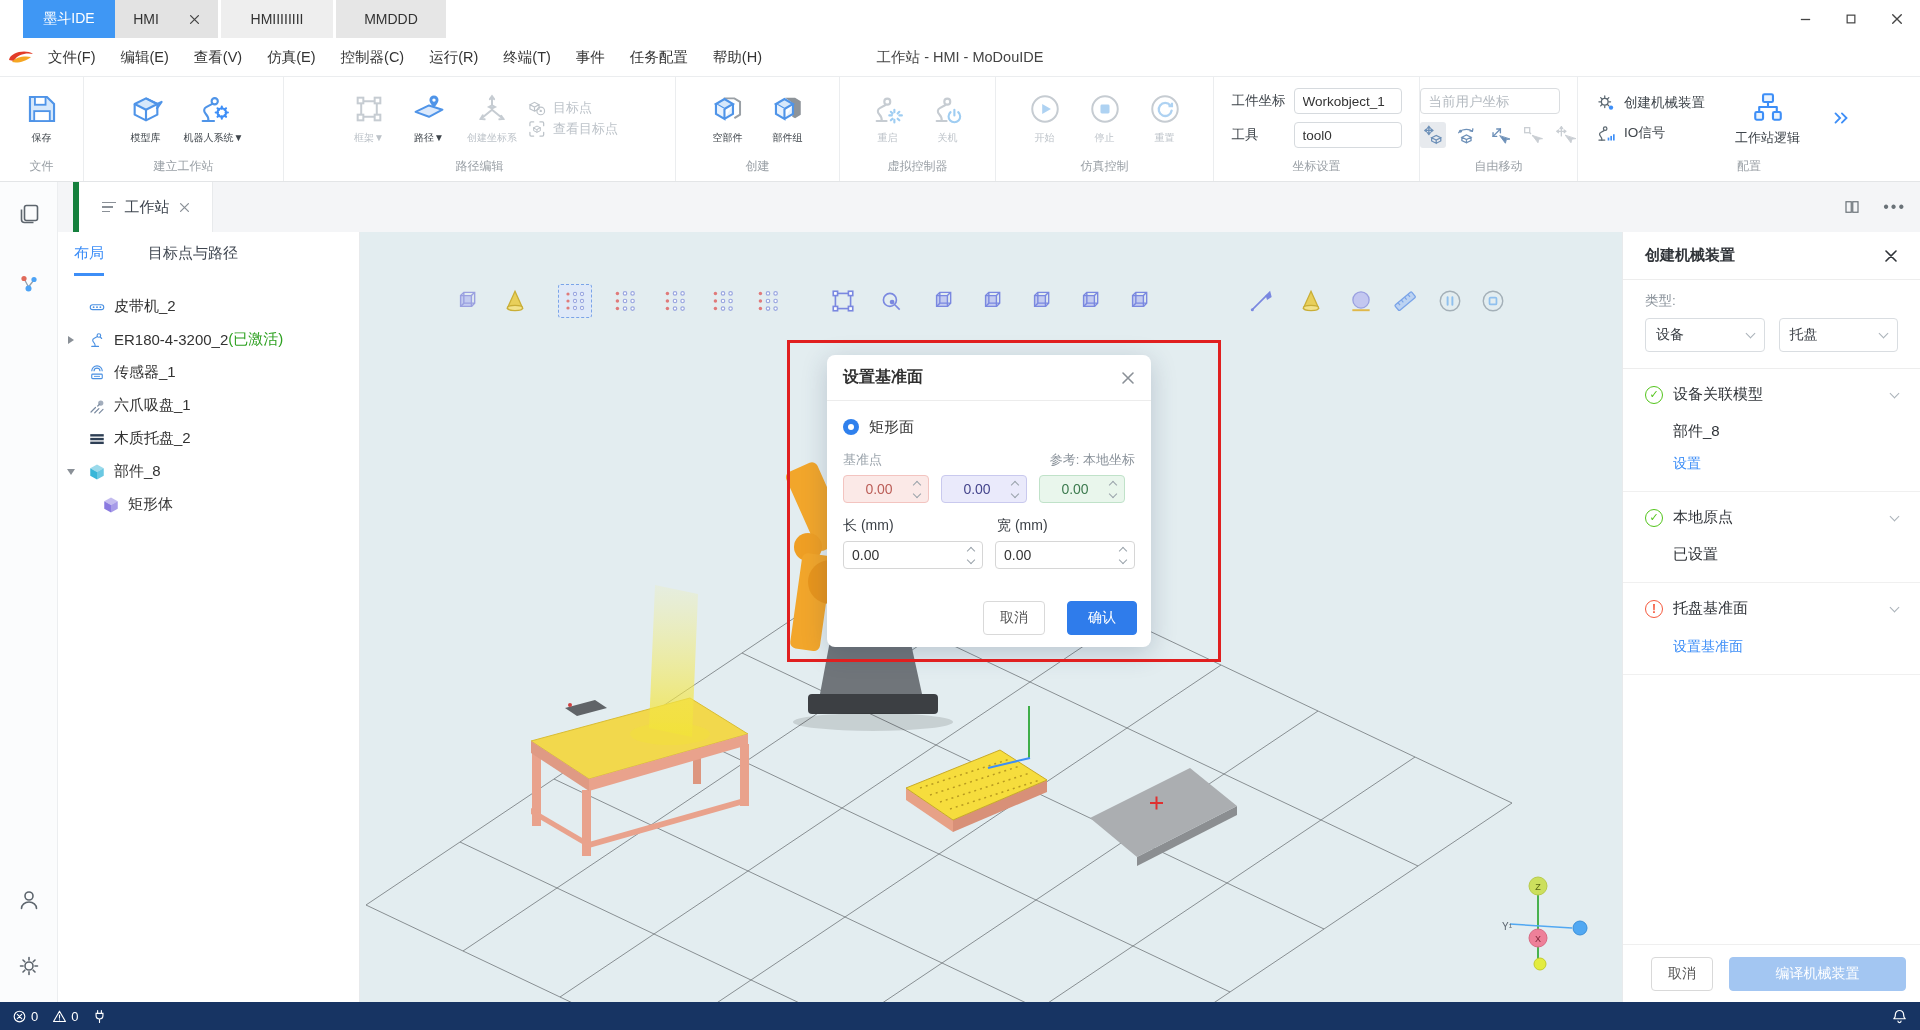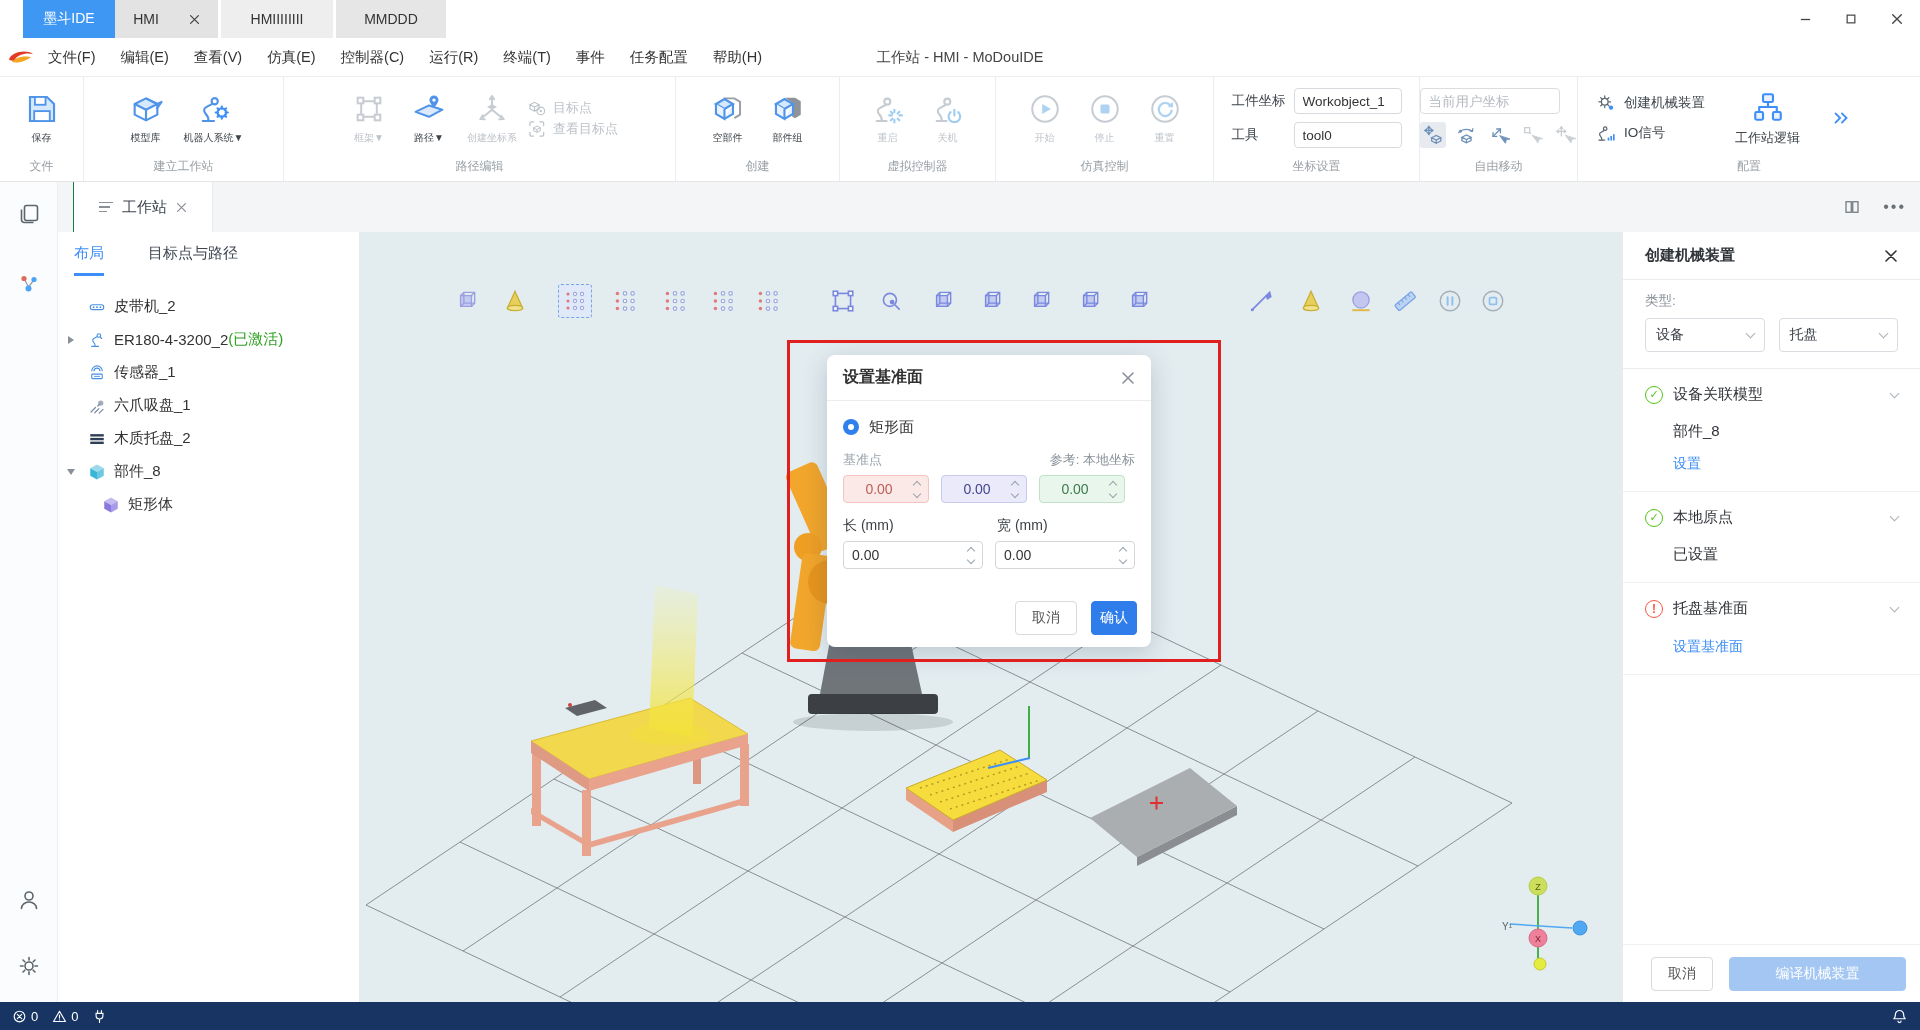--- a/index.html
+++ b/index.html
@@ -46,21 +46,21 @@
   .mic.dis { color:#c9ced3; }
   .cfgcol { display:flex; flex-direction:column; gap:10px; justify-content:center; }
   .cfgitem { display:flex; align-items:center; gap:8px; font-size:13.5px; color:#3f454b; cursor:pointer; }
   .bigbtn { display:flex; flex-direction:column; align-items:center; gap:5px; color:#3d8ef7; cursor:pointer; margin-left:26px; }
   .bigbtn .lb { font-size:13px; color:#3f454b; }
   .dblchev { width:22px; height:22px; color:#3d8ef7; margin:0 10px 0 26px; align-self:center; cursor:pointer; }
 
   
   #tabstrip { position:absolute; left:58px; top:182px; width:1862px; height:50px; background:#f4f5f7; }
   #stationtab { position:absolute; left:15px; top:0; width:140px; height:50px; background:#fff;
-    border-left:1px solid #15803d; border-right:1px solid #e8eaec; display:flex; align-items:center;
+    border-left:6px solid #15803d; border-right:1px solid #e8eaec; display:flex; align-items:center;
     justify-content:center; gap:9px; font-size:15px; color:#3f4650; }
   .hamb { width:14px; display:flex; flex-direction:column; gap:3px; }
   .hamb i { height:1.5px; background:#8a9097; }
   .hamb i:nth-child(1){ width:14px } .hamb i:nth-child(2){ width:11px } .hamb i:nth-child(3){ width:8px }
   .tsicons { position:absolute; right:14px; top:0; height:50px; display:flex; align-items:center; gap:22px; color:#6a7278; }
   .dots3 { letter-spacing:2px; font-size:16px; color:#6a7278; }
 
   
   #rail { position:absolute; left:0; top:182px; width:58px; height:820px; background:#fbfcfd; border-right:1px solid #eceef0; }
   .railic { position:absolute; left:17px; width:24px; height:24px; color:#5d656d; cursor:pointer; }
@@ -106,21 +106,21 @@
   .numin.grn  { width:86px; background:#e9f6ec; border:1px solid #c0e2c9; } .numin.grn .val{ color:#3c7a4e; }
   .numin.white{ width:142px; background:#fff; border:1px solid #d6d6d6; } .numin.white .val{ color:#333; text-align:left; padding-left:8px; }
   .stepper { display:flex; flex-direction:column; gap:3px; padding-right:4px; }
   .car { width:6px; height:6px; border-left:1.4px solid #9aa3ab; border-top:1.4px solid #9aa3ab; }
   .car.up { transform:rotate(45deg); } .car.dn { transform:rotate(225deg); }
   .dimrow { display:flex; gap:16px; margin-top:14px; font-size:14px; color:#3a3f45; }
   .dimrow span { width:142px; }
   .dlg-foot { position:absolute; right:14px; bottom:12px; display:flex; gap:14px; }
   .btn { height:34px; border-radius:4px; display:flex; align-items:center; justify-content:center; font-size:14px; cursor:pointer; }
   .btn.ghost { width:62px; background:#fff; border:1px solid #d9d9d9; color:#555; }
-  .btn.primary { width:46px; background:#2f7ceb; color:#fff; border:1px solid #2f7ceb; }
+  .btn.primary { width:70px; background:#2f7ceb; color:#fff; border:1px solid #2f7ceb;margin-left:8px; }
 
   
   #rightpanel { position:absolute; left:1622px; top:232px; width:298px; height:770px; background:#fff; border-left:1px solid #e8eaec; }
   .rp-head { height:48px; display:flex; align-items:center; padding:0 22px; border-bottom:1px solid #ededed; }
   .rp-title { font-size:15px; font-weight:bold; color:#2f3338; }
   .rp-close { margin-left:auto; width:14px; height:14px; color:#2f3338; cursor:pointer; }
   .rp-type { padding:12px 22px 16px 22px; border-bottom:1px solid #ededed; }
   .rp-type .tl { font-size:13.5px; color:#8a929a; margin-bottom:8px; }
   .selrow { display:flex; gap:14px; }
   .select { flex:1; height:34px; border:1px solid #d9dde1; border-radius:4px; display:flex; align-items:center;

